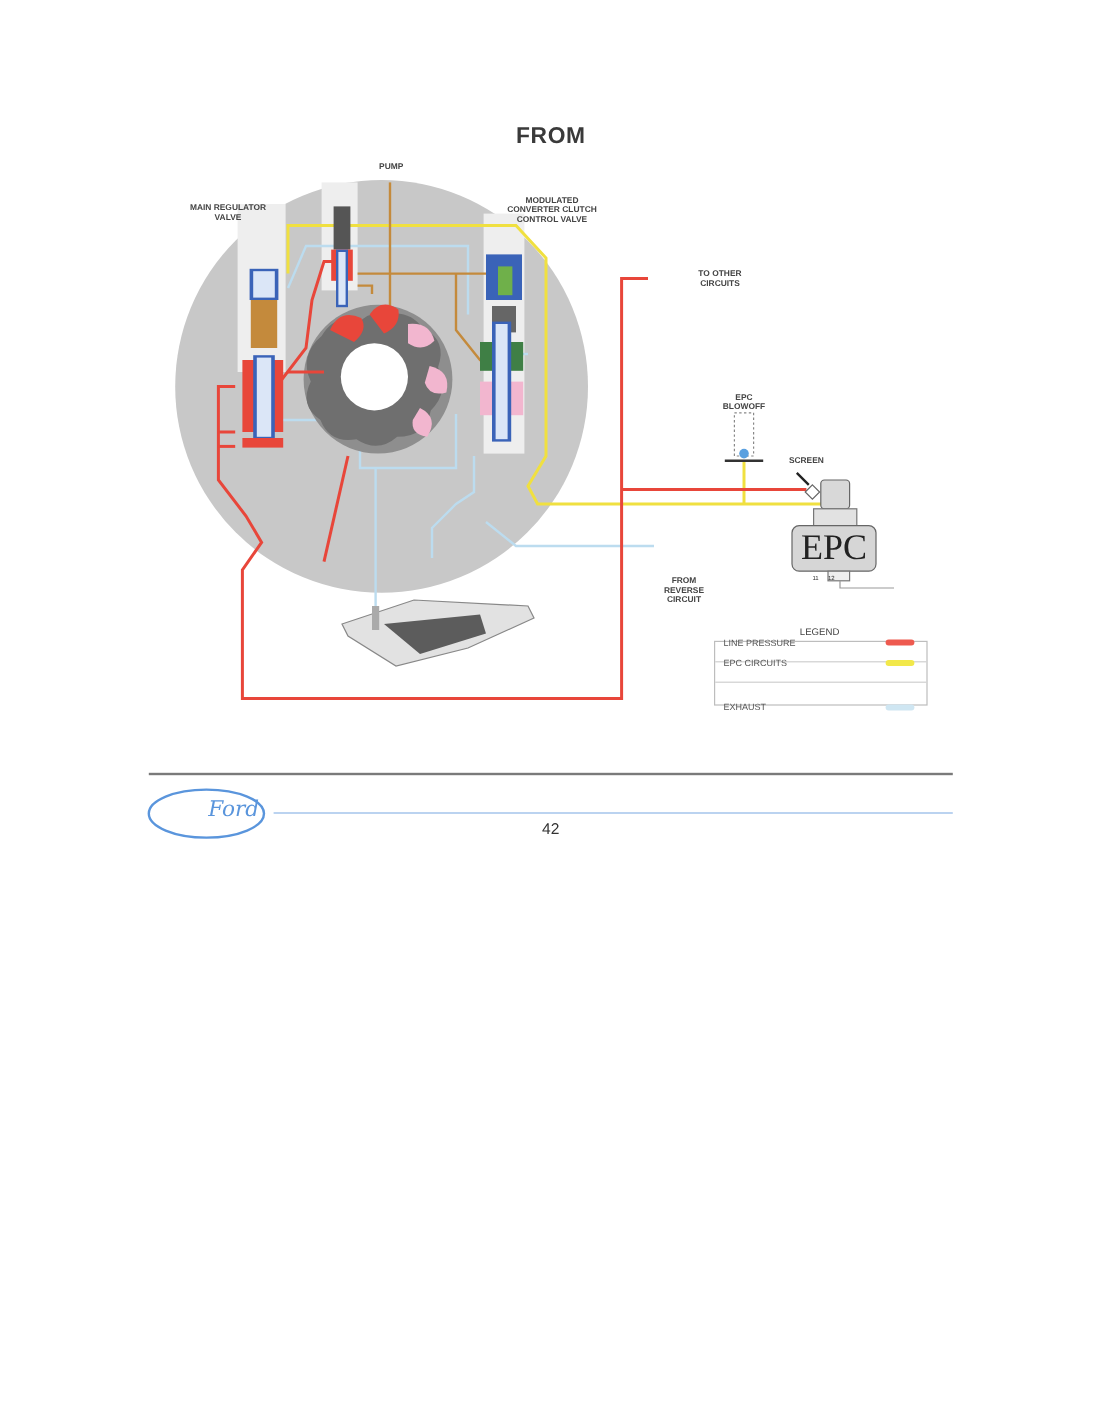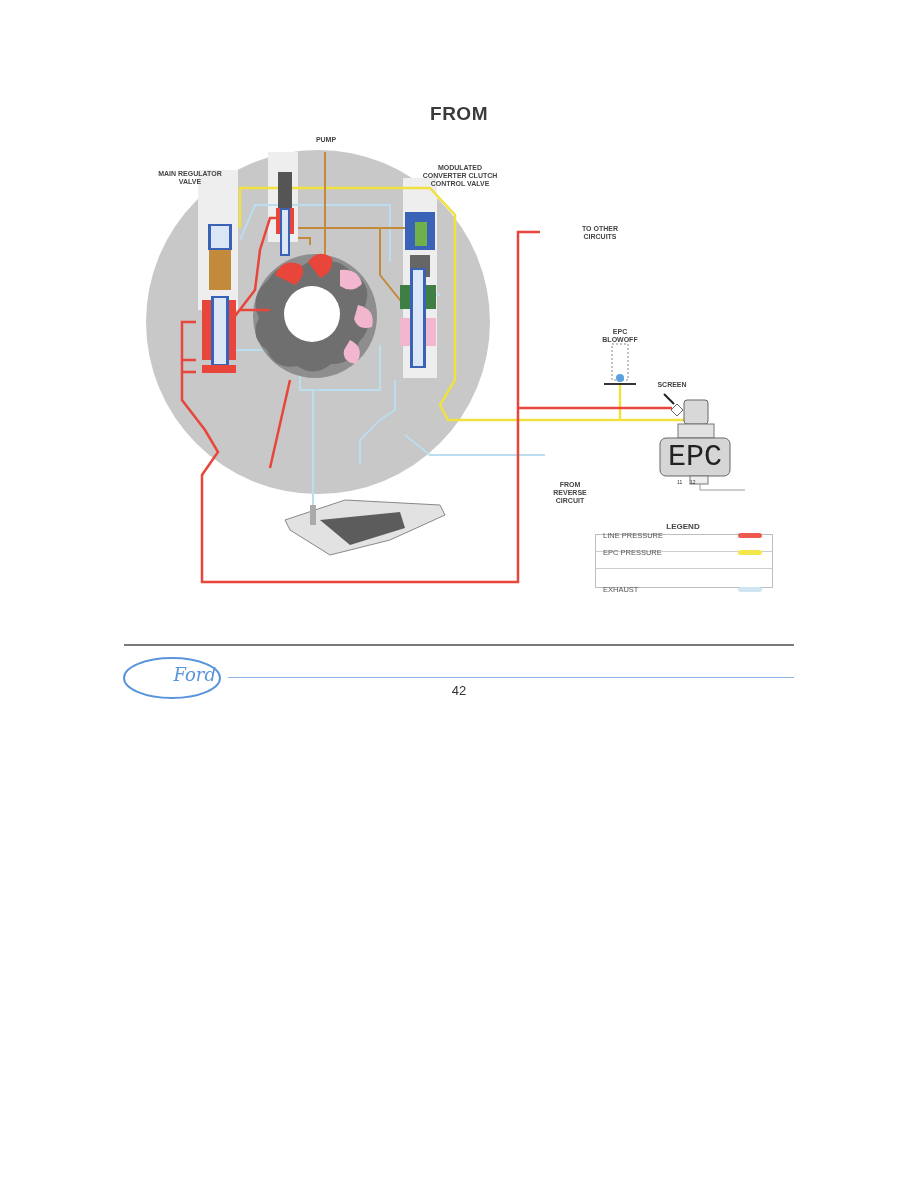--- a/index.html
+++ b/index.html
@@ -1,20 +1,20 @@
 <!DOCTYPE html>
 <html><head>
   <meta charset="utf-8">
   <style>
     html, body { margin: 0; padding: 0; background: #ffffff; }
     body { width: 918px; height: 1188px; position: relative; overflow: hidden; font-family: "Liberation Sans", sans-serif; }
     .abs { position: absolute; }
     .title { left: 0; width: 918px; top: 103px; text-align: center; font-family: "Liberation Sans", sans-serif; font-weight: bold; font-size: 19px; color: #3a3a3a; letter-spacing: 0.5px; }
     .label { font-family: "Liberation Sans", sans-serif; font-weight: bold; font-size: 7px; color: #444; text-align: center; line-height: 8px; white-space: pre-line; }
-    .legend-title { font-family: "Liberation Sans", sans-serif; font-weight: bold; font-size: 8px; color: #444; }
+    .legend-title { font-family: "Liberation Sans", sans-serif; font-weight: normal; font-size: 8px; color: #444; }
     .legend-box { left: 595px; top: 534px; width: 176px; height: 52px; border: 1px solid #bdbdbd; background: #fff; }
     .legend-row { height: 17px; border-bottom: 1px solid #cfcfcf; display: flex; align-items: center; justify-content: space-between; padding: 0 10px 16px 7px; box-sizing: border-box; }
     .legend-row:last-child { border-bottom: none; margin-top: 20px; }
     .legend-label { font-size: 7.5px; color: #555; }
     .legend-swatch { width: 24px; height: 5px; border-radius: 3px; }
     .rule-top { left: 124px; top: 644px; width: 670px; height: 2px; background: #7a7a7a; }
     .rule-blue { left: 228px; top: 677px; width: 566px; height: 1px; background: #8fb6e6; }
     .page-num { left: 0; width: 918px; top: 683px; text-align: center; font-size: 13px; color: #333; }
     svg { position: absolute; left: 0; top: 0; }
   </style>
@@ -127,35 +127,35 @@
 <div class="abs label" style="left:140px; top:170px; width:100px;">MAIN REGULATOR
 VALVE</div>
 <div class="abs label" style="left:405px; top:164px; width:110px;">MODULATED
 CONVERTER CLUTCH
 CONTROL VALVE</div>
 <div class="abs label" style="left:570px; top:225px; width:60px;">TO OTHER
 CIRCUITS</div>
 <div class="abs label" style="left:590px; top:328px; width:60px;">EPC
 BLOWOFF</div>
 <div class="abs label" style="left:642px; top:381px; width:60px;">SCREEN</div>
-<div class="abs" style="left:662px; top:440px; width:66px; text-align:center; font-family:Liberation Mono, monospace; font-size:30px; color:#222;">EPC</div>
+<div class="abs" style="left:662px; top:440px; width:66px; text-align:center; font-family:Liberation Serif, serif; font-size:30px; color:#222;">EPC</div>
 <div class="abs" style="left:677px; top:479px; font-size:5px; color:#333;">11</div>
 <div class="abs" style="left:690px; top:479px; font-size:5px; color:#333;">12</div>
 <div class="abs label" style="left:540px; top:481px; width:60px;">FROM
 REVERSE
 CIRCUIT</div>
 
 <div class="abs legend-title" style="left:595px; top:522px; width:176px; text-align:center;">LEGEND</div>
 <div class="abs legend-box">
   <div class="legend-row">
     <span class="legend-label">LINE PRESSURE</span>
     <span class="legend-swatch" style="background:#ee5a4f;"></span>
   </div>
   <div class="legend-row">
-    <span class="legend-label">EPC PRESSURE</span>
+    <span class="legend-label">EPC CIRCUITS</span>
     <span class="legend-swatch" style="background:#f2e84a;"></span>
   </div>
   <div class="legend-row">
     <span class="legend-label">EXHAUST</span>
     <span class="legend-swatch" style="background:#cfe6f2;"></span>
   </div>
 </div>
 
 <div class="abs rule-top"></div>
 <div class="abs" style="left:128px; top:664px; width:88px; text-align:right; font-family:'DejaVu Serif',serif; font-style:italic; font-size:18px; color:#5a95dc;">Ford</div>

